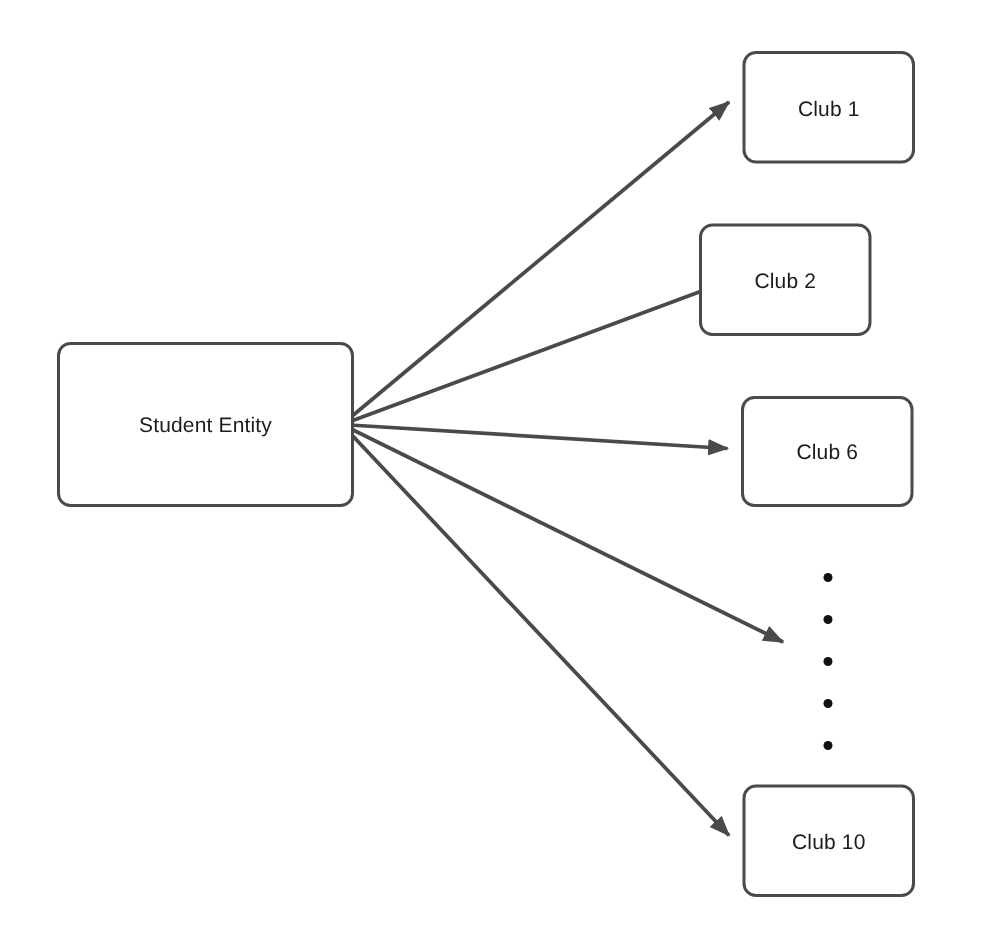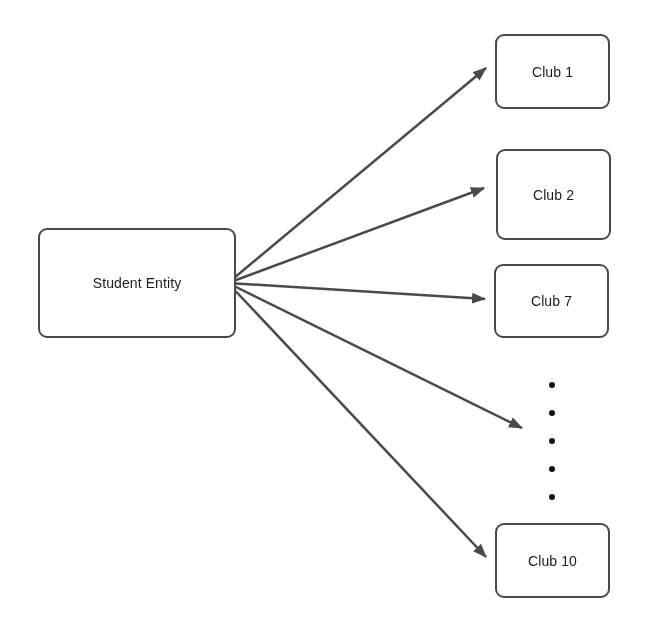--- a/index.html
+++ b/index.html
@@ -40,21 +40,21 @@
   }
   .node .label {
     font-size: 14px;
     color: var(--text);
     letter-spacing: 0.1px;
     white-space: nowrap;
     text-align: right;
   }
   .node-source { left: 38px;  top: 228px; width: 198px; height: 110px; }
   .node-club-1 { left: 495px; top: 34px;  width: 115px; height: 75px; }
-  .node-club-2 { left: 496px; top: 149px; width: 115px; height: 91px; }
+  .node-club-2 { left: 466px; top: 149px; width: 115px; height: 75px; }
   .node-club-3 { left: 494px; top: 264px; width: 115px; height: 74px; }
   .node-club-10{ left: 495px; top: 523px; width: 115px; height: 75px; }
   .ellipsis {
     position: absolute;
     left: 549px;
     top: 382px;
     display: flex;
     flex-direction: column;
     gap: 22px;
   }
@@ -89,21 +89,21 @@
 
   <div class="node node-club-1">
     <span class="label">Club 1</span>
   </div>
 
   <div class="node node-club-2">
     <span class="label">Club 2</span>
   </div>
 
   <div class="node node-club-3">
-    <span class="label">Club 7</span>
+    <span class="label">Club 6</span>
   </div>
 
   <div class="ellipsis">
       <span class="dot"></span>
       <span class="dot"></span>
       <span class="dot"></span>
       <span class="dot"></span>
       <span class="dot"></span>
     </div>
 

